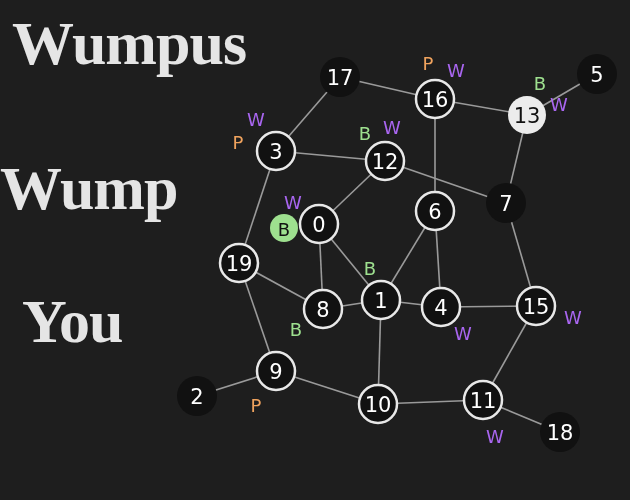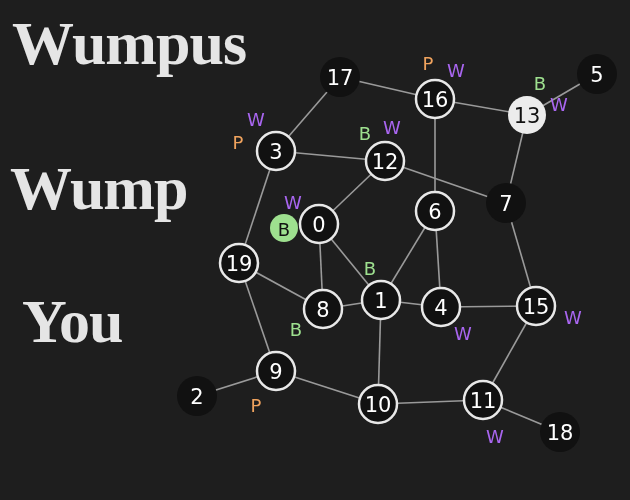--- a/index.html
+++ b/index.html
@@ -6,21 +6,21 @@
   body{width:630px;height:500px;background:#1e1e1e;overflow:hidden;position:relative;font-family:"DejaVu Sans","Liberation Sans",sans-serif;}
   .title{position:absolute;color:#e5e5e5;font-family:Liberation Serif, serif;font-weight:bold;font-size:62px;letter-spacing:-1px;line-height:1;}
   svg{position:absolute;left:0;top:0;}
   .node-label{font-family:"DejaVu Sans",sans-serif;font-size:21px;text-anchor:middle;dominant-baseline:central;}
   .ann{font-family:"DejaVu Sans",sans-serif;font-size:18px;text-anchor:middle;dominant-baseline:central;}
 </style>
 </head>
 <body>
 
 <div class="title" style="left:12px;top:12px;">Wumpus</div>
-<div class="title" style="left:10px;top:157px;">Wump</div>
+<div class="title" style="left:0;top:157px;">Wump</div>
 <div class="title" style="left:22px;top:290px;">You</div>
 
 <svg id="graph" width="630" height="500" viewBox="0 0 630 500">
   <g id="edges">
       <line x1="340" y1="77" x2="276" y2="151" stroke="#9a9a9a" stroke-width="1.6"></line>
       <line x1="340" y1="77" x2="435" y2="99" stroke="#9a9a9a" stroke-width="1.6"></line>
       <line x1="435" y1="99" x2="527" y2="115" stroke="#9a9a9a" stroke-width="1.6"></line>
       <line x1="435" y1="99" x2="435" y2="211" stroke="#9a9a9a" stroke-width="1.6"></line>
       <line x1="527" y1="115" x2="597" y2="74" stroke="#9a9a9a" stroke-width="1.6"></line>
       <line x1="527" y1="115" x2="506" y2="203" stroke="#9a9a9a" stroke-width="1.6"></line>

